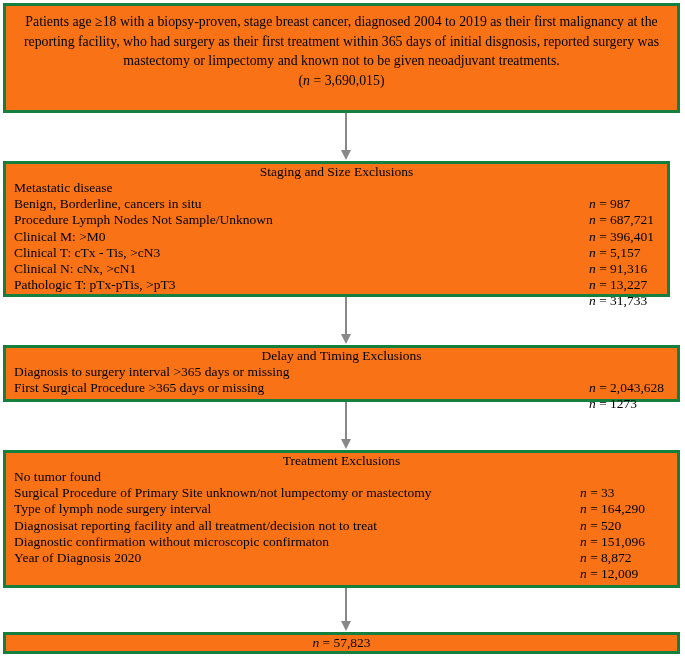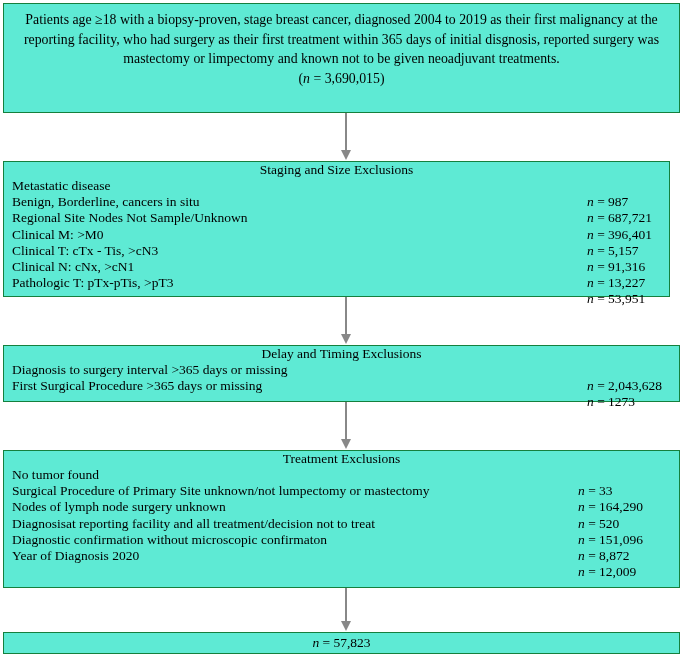--- a/index.html
+++ b/index.html
@@ -16,22 +16,22 @@
     overflow: hidden;
   }
   #flow {
     position: relative;
     width: 685px;
     height: 657px;
   }
   .box {
     position: absolute;
     box-sizing: border-box;
-    border: 1px solid #15803d;
-    background: #5eead4;
+    border: 3px solid #15803d;
+    background: #f97316;
   }
   .box-title {
     text-align: center;
     font-size: 13.5px;
     line-height: 16px;
     margin: 0;
     padding: 0;
   }
   .intro-text {
     text-align: center;
@@ -113,38 +113,38 @@
     <ul class="rows">
       <li class="row-wrap">
         <span class="row-label row">Metastatic disease</span>
         <span class="row-n" style="left:575px;"><i class="ital">n</i><span> = 987</span></span>
       </li>
       <li class="row-wrap">
         <span class="row-label row">Benign, Borderline, cancers in situ</span>
         <span class="row-n" style="left:575px;"><i class="ital">n</i><span> = 687,721</span></span>
       </li>
       <li class="row-wrap">
-        <span class="row-label row">Regional Site Nodes Not Sample/Unknown</span>
+        <span class="row-label row">Procedure Lymph Nodes Not Sample/Unknown</span>
         <span class="row-n" style="left:575px;"><i class="ital">n</i><span> = 396,401</span></span>
       </li>
       <li class="row-wrap">
         <span class="row-label row">Clinical M: &gt;M0</span>
         <span class="row-n" style="left:575px;"><i class="ital">n</i><span> = 5,157</span></span>
       </li>
       <li class="row-wrap">
         <span class="row-label row">Clinical T: cTx - Tis, &gt;cN3</span>
         <span class="row-n" style="left:575px;"><i class="ital">n</i><span> = 91,316</span></span>
       </li>
       <li class="row-wrap">
         <span class="row-label row">Clinical N: cNx, &gt;cN1</span>
         <span class="row-n" style="left:575px;"><i class="ital">n</i><span> = 13,227</span></span>
       </li>
       <li class="row-wrap">
         <span class="row-label row">Pathologic T: pTx-pTis, &gt;pT3</span>
-        <span class="row-n" style="left:575px;"><i class="ital">n</i><span> = 53,951</span></span>
+        <span class="row-n" style="left:575px;"><i class="ital">n</i><span> = 31,733</span></span>
       </li>
     </ul>
   </div>
 
   <div class="arrow" style="top:297px; height:48px;">
     <svg width="12" height="48" viewBox="0 0 12 48">
       <line x1="6" y1="0" x2="6" y2="38" stroke="#888888" stroke-width="2"></line>
       <polygon points="1,37 11,37 6,47" fill="#888888"></polygon>
     </svg>
   </div>
@@ -175,21 +175,21 @@
     <ul class="rows">
       <li class="row-wrap">
         <span class="row-label row">No tumor found</span>
         <span class="row-n" style="left:566px;"><i class="ital">n</i><span> = 33</span></span>
       </li>
       <li class="row-wrap">
         <span class="row-label row">Surgical Procedure of Primary Site unknown/not lumpectomy or mastectomy</span>
         <span class="row-n" style="left:566px;"><i class="ital">n</i><span> = 164,290</span></span>
       </li>
       <li class="row-wrap">
-        <span class="row-label row">Nodes of lymph node surgery unknown</span>
+        <span class="row-label row">Type of lymph node surgery interval</span>
         <span class="row-n" style="left:566px;"><i class="ital">n</i><span> = 520</span></span>
       </li>
       <li class="row-wrap">
         <span class="row-label row">Diagnosisat reporting facility and all treatment/decision not to treat</span>
         <span class="row-n" style="left:566px;"><i class="ital">n</i><span> = 151,096</span></span>
       </li>
       <li class="row-wrap">
         <span class="row-label row">Diagnostic confirmation without microscopic confirmaton</span>
         <span class="row-n" style="left:566px;"><i class="ital">n</i><span> = 8,872</span></span>
       </li>

